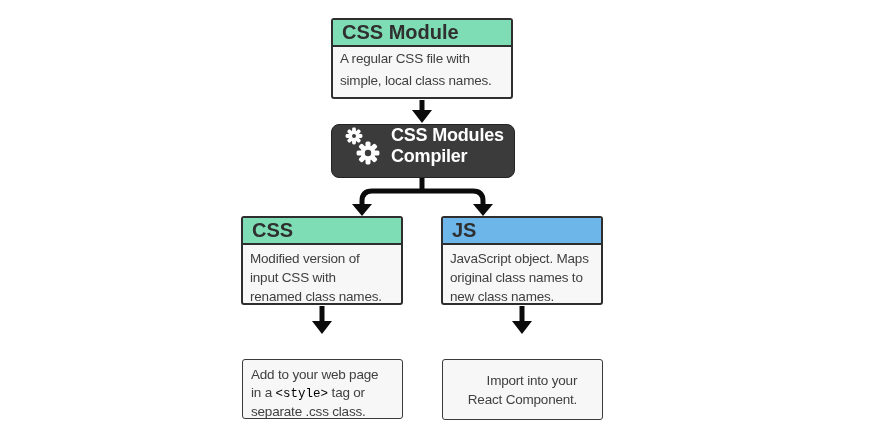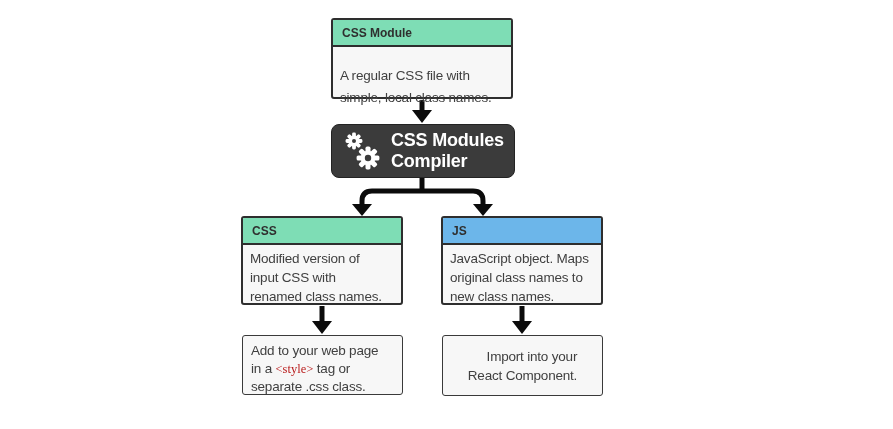--- a/index.html
+++ b/index.html
@@ -9,45 +9,45 @@
   }
   .arrows { position:absolute; left:0; top:0; pointer-events:none; }
 
   .box {
     position:absolute; box-sizing:border-box;
     background:#f7f7f7; border:2px solid #2e2e2e; border-radius:3px;
     color:#404040;
   }
   .box-header {
     height:25px; display:flex; align-items:center;
-    padding:0 9px; font-weight:bold; font-size:12px; color:#2f2f2f;
+    padding:0 9px; font-weight:bold; font-size:20px; color:#2f2f2f;
     border-bottom:2px solid #2e2e2e; border-radius:1px 1px 0 0;
     letter-spacing:0;
   }
   .header-green { background:#7eddb5; }
   .header-blue  { background:#6cb6ea; }
   .box-body {
     padding:4px 7px; font-size:13.5px; line-height:19px;
     letter-spacing:-0.2px; white-space:pre; color:#404040;
   }
-  .body-lg { line-height:22px; padding:18px 7px; }
+  .body-lg { line-height:22px; padding:1px 7px; }
 
-  .box-plain { border-width:1px; border-color:#3a3a3a; border-radius:3px; }
+  .box-plain { border-width:1px; border-color:#3a3a3a; border-radius:3px;margin-top:24px; }
   .usage-body { padding:6px 8px; font-size:13.5px; line-height:17.5px; letter-spacing:-0.2px; white-space:pre; }
   .usage-body code {
-    font-family:Liberation Serif, serif;
-    color:#b91c1c; font-size:12.5px; letter-spacing:0;
+    font-family:Liberation Mono, monospace;
+    color:#000000; font-size:12.5px; letter-spacing:0;
   }
   .centered { display:flex; align-items:center; justify-content:center; text-align:right; }
   .centered .box-body { line-height:19px; }
 
   .compiler {
     position:absolute; box-sizing:border-box;
     background:#3b3b3b; border:1px solid #232323; border-radius:8px;
-    display:flex; align-items:center; gap:8px; padding-left:11px;
+    display:flex; gap:8px; padding-left:11px;
   }
   .compiler-title {
     color:#ffffff; font-weight:bold; font-size:18px; line-height:21px;
     white-space:pre; letter-spacing:-0.2px;
   }
 </style>
 </head>
 <body>
 
 <div class="canvas">

